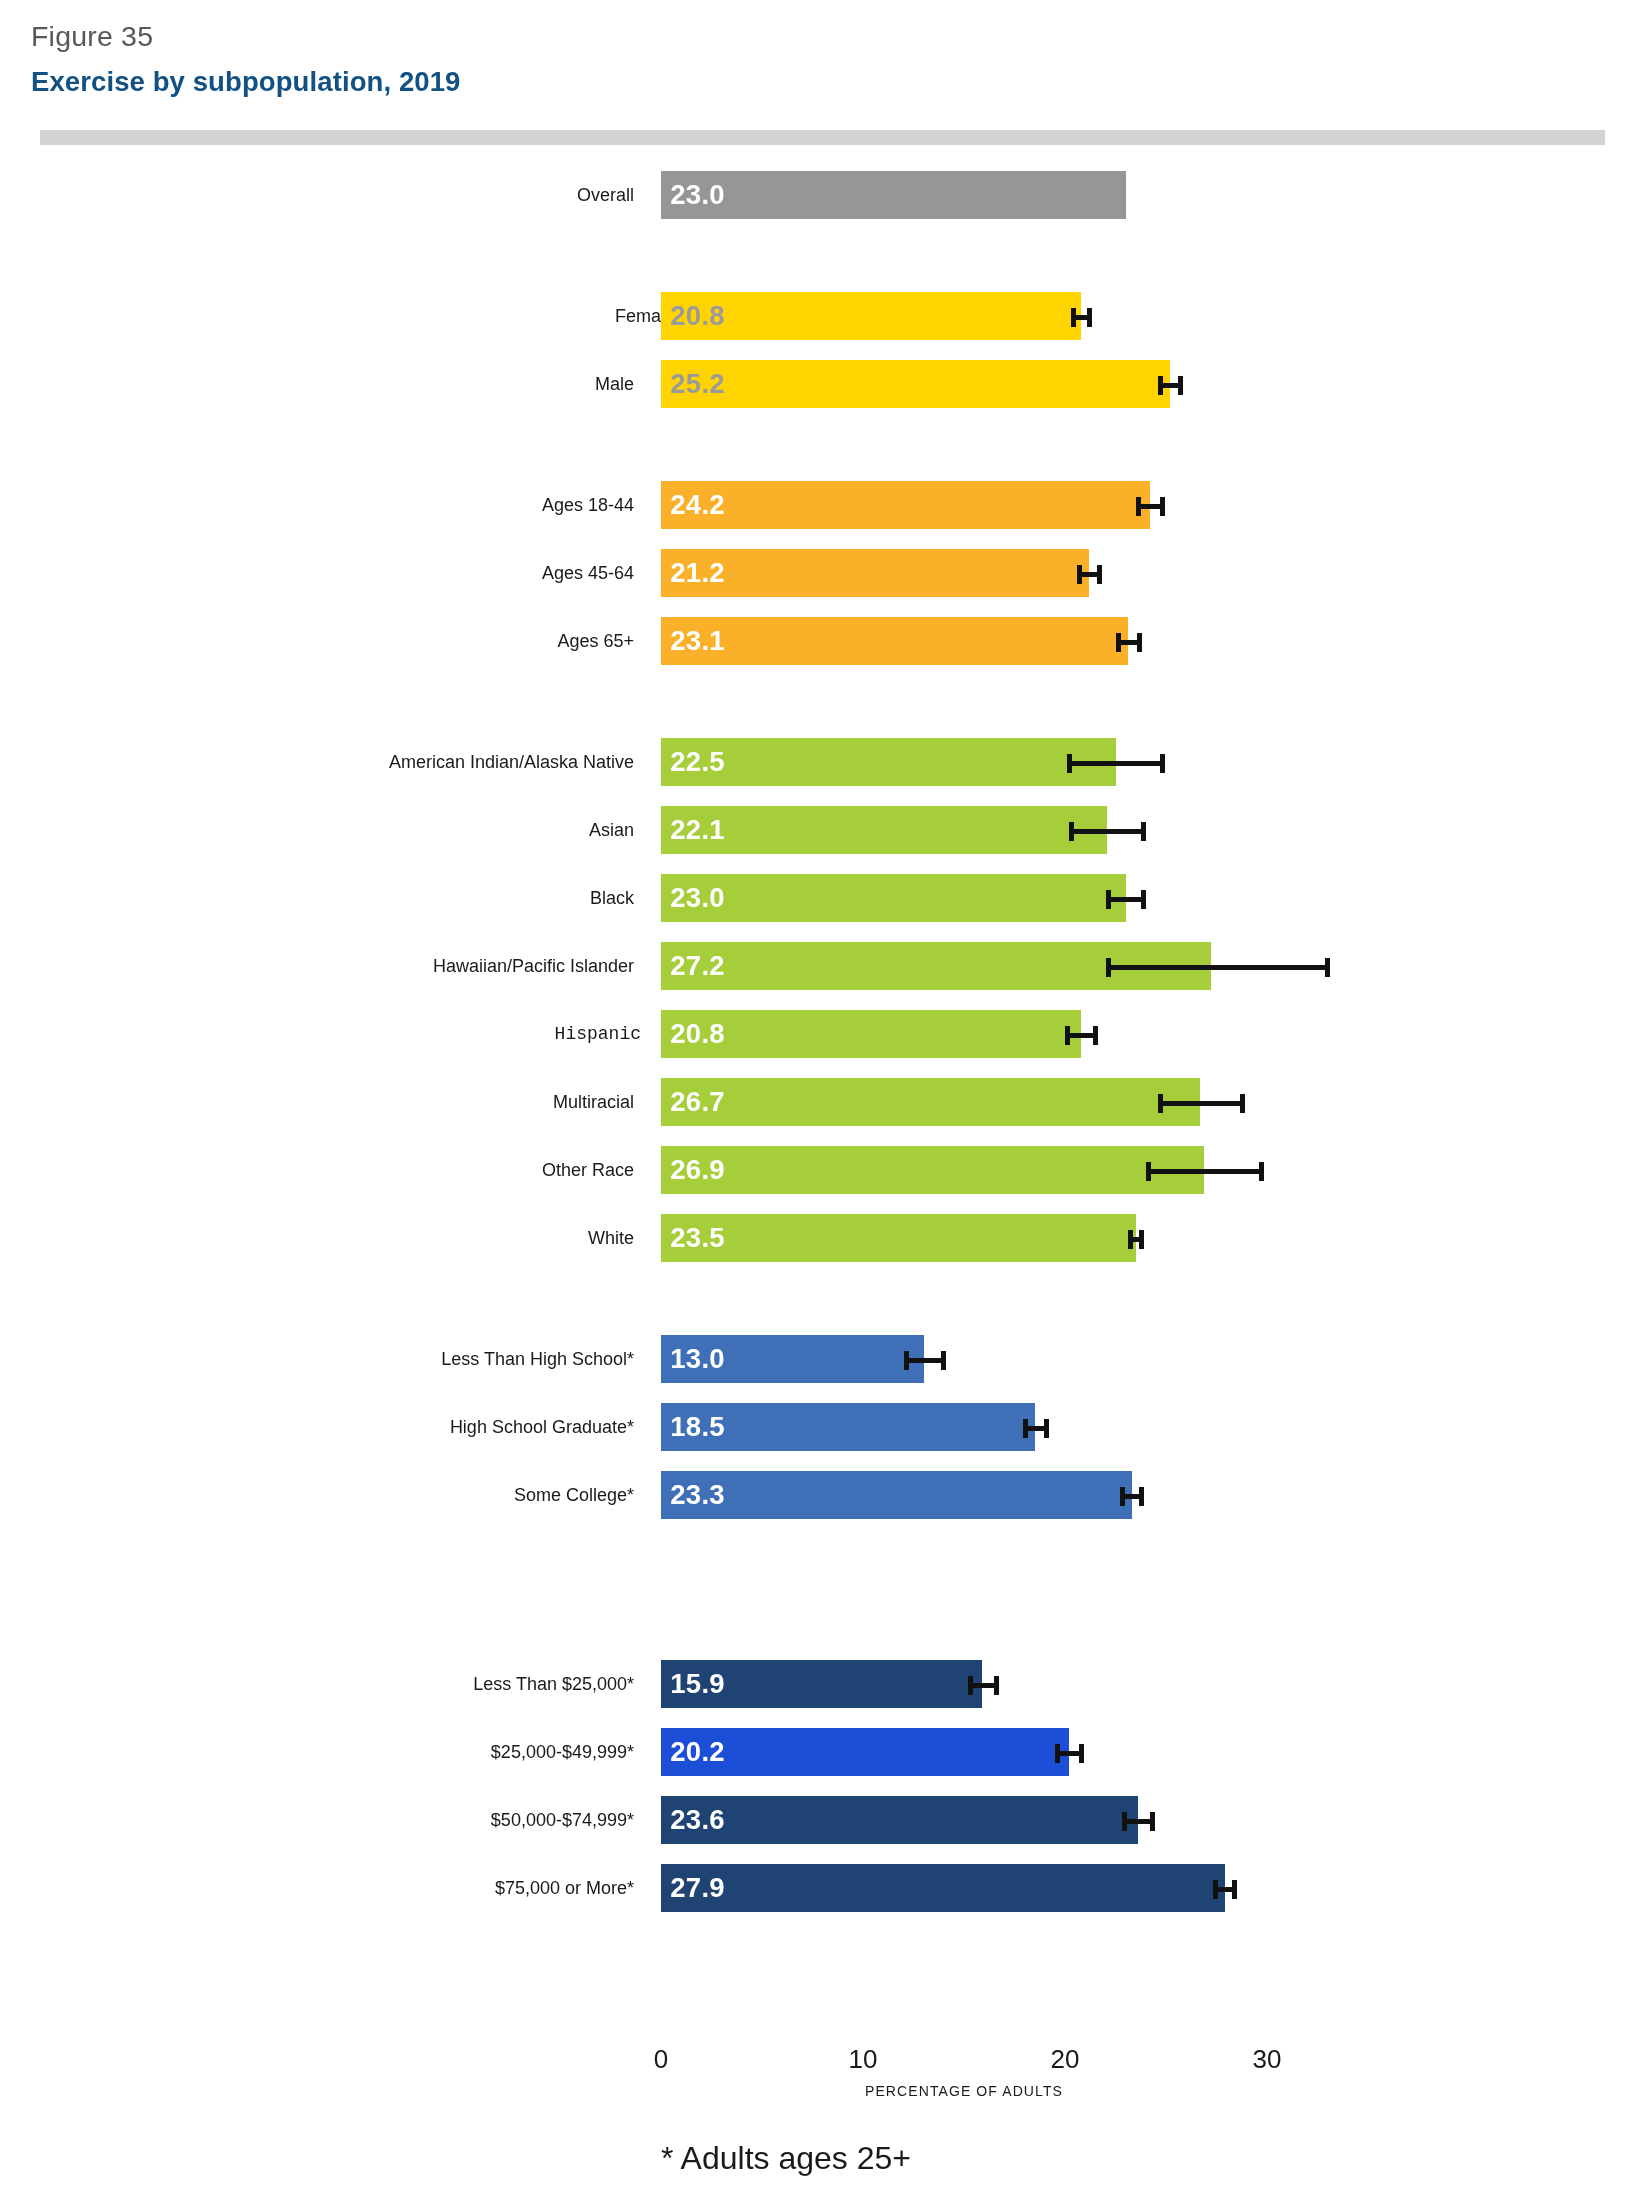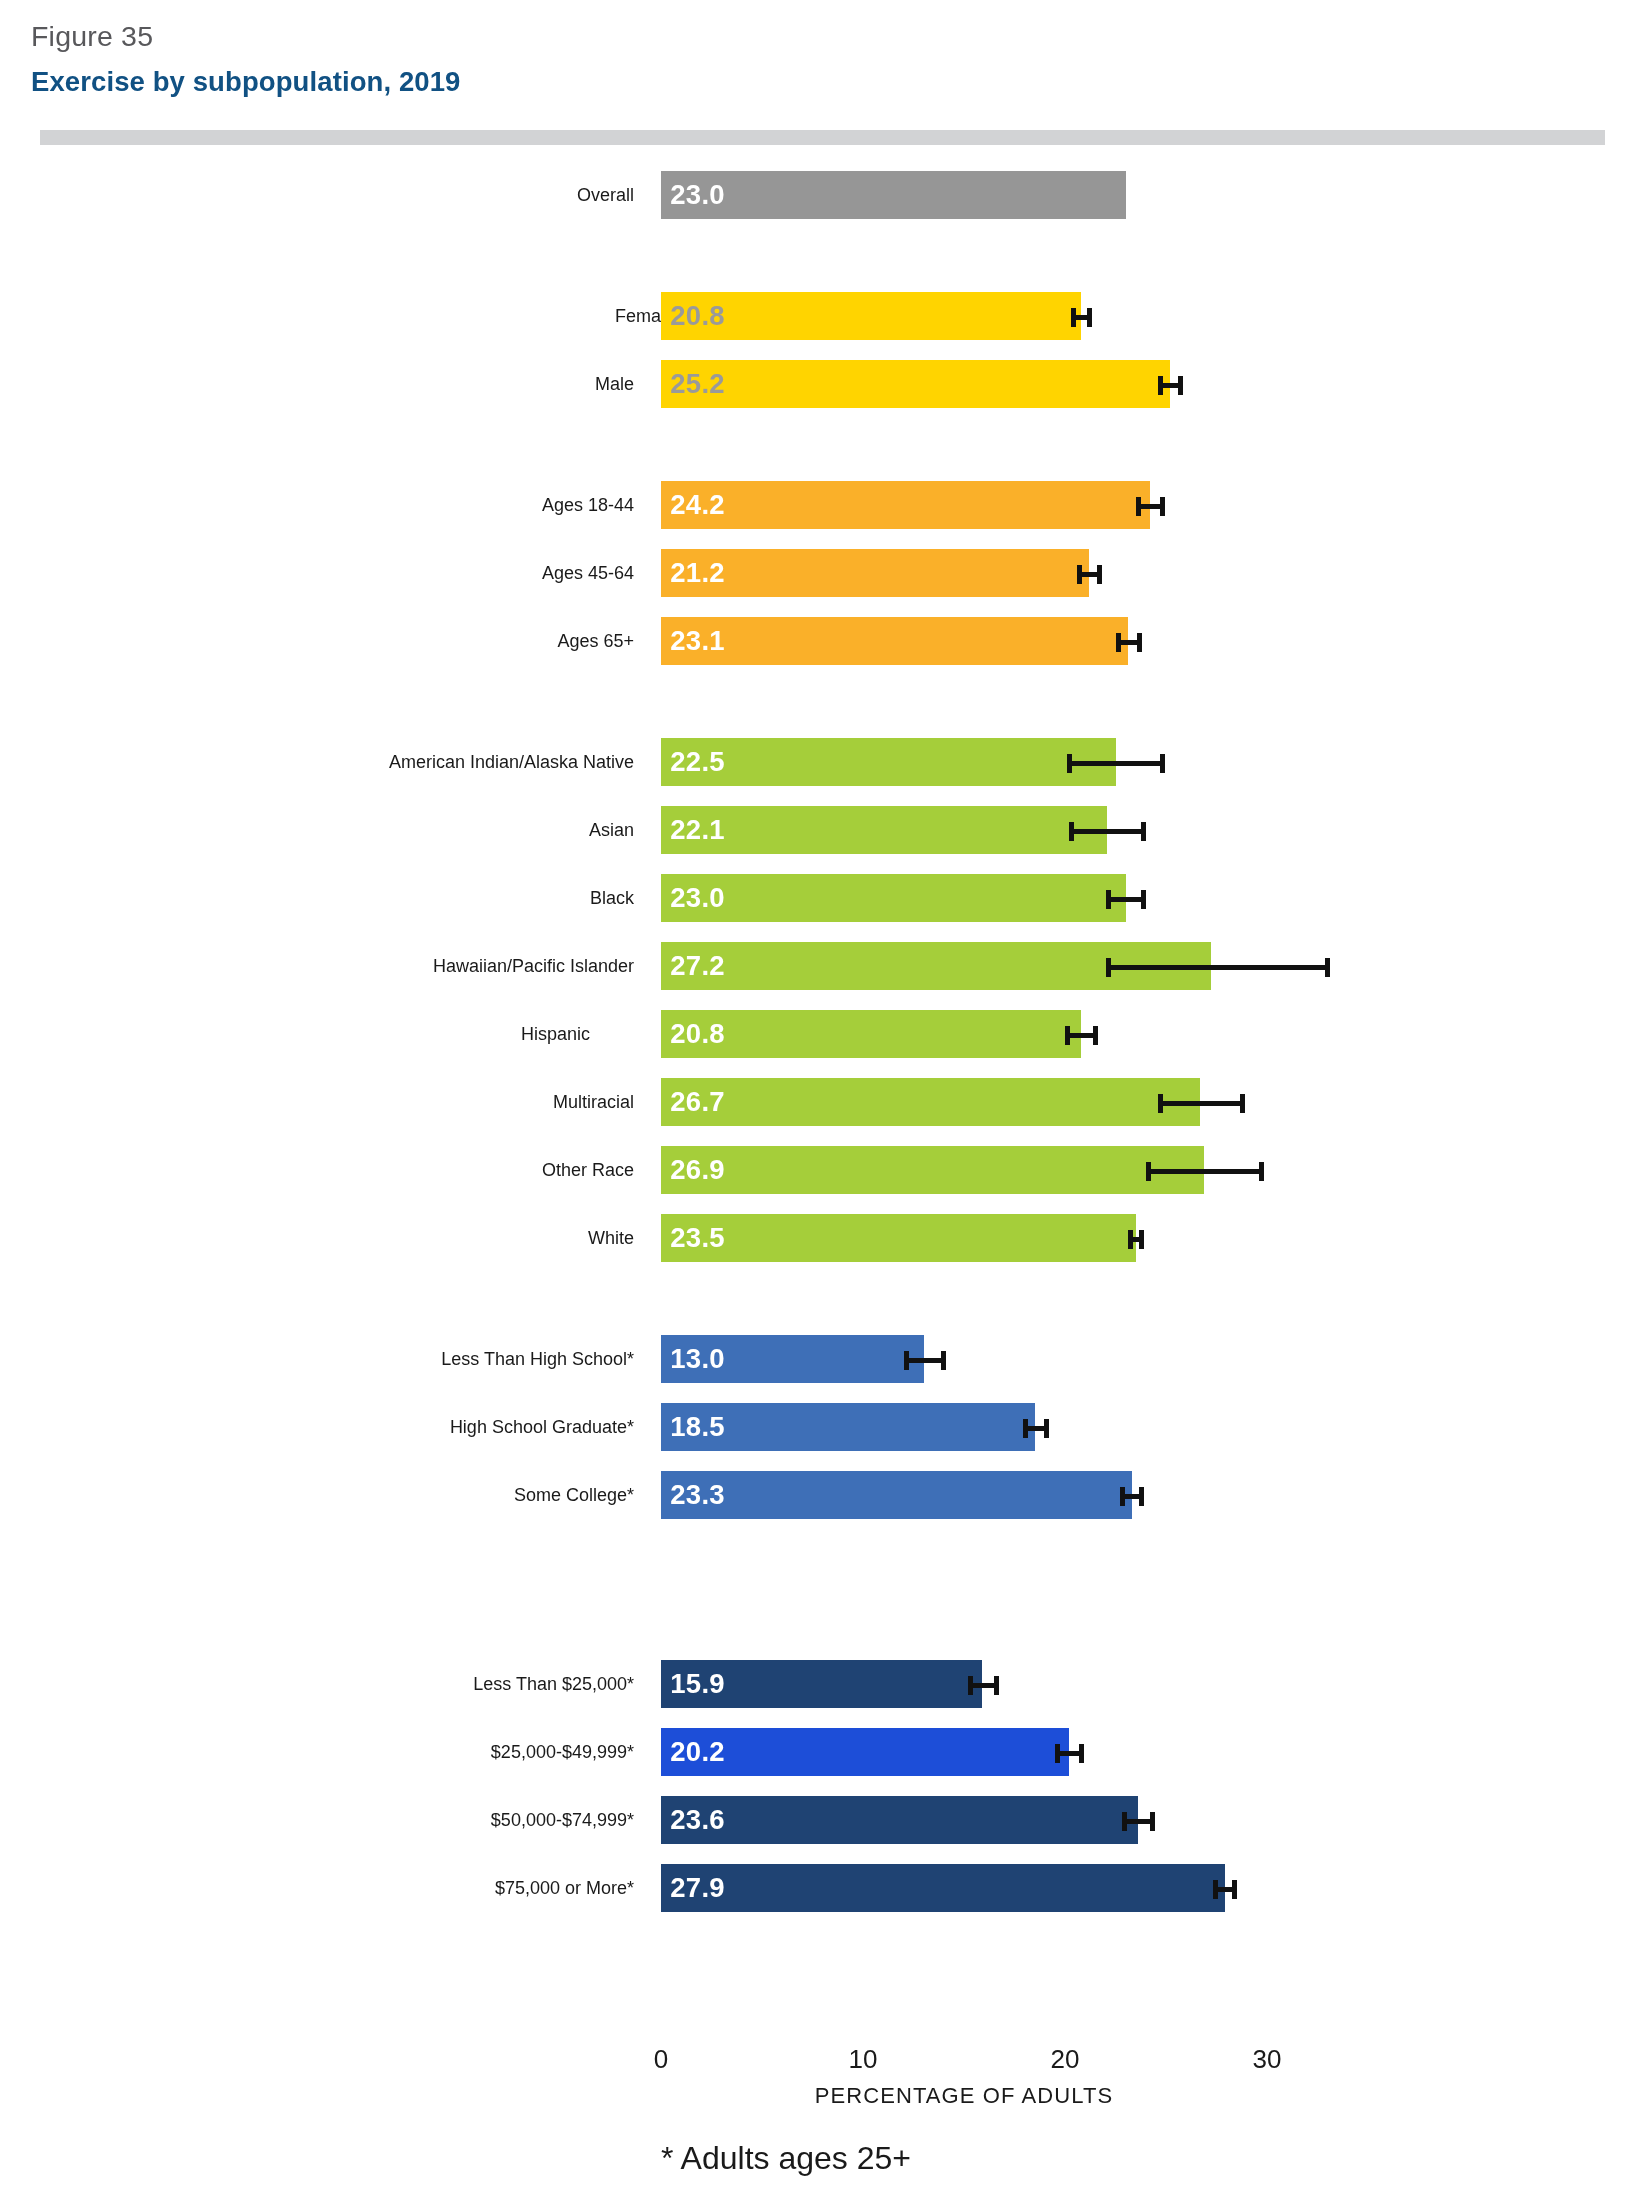--- a/index.html
+++ b/index.html
@@ -38,21 +38,21 @@
   .err .cap{position:absolute;top:15.6px;width:4.6px;height:19px;background:#111111;}
 
   
   .axis{position:absolute;left:0;top:2044px;width:1653px;height:37px;}
   .tick{
     position:absolute;top:0;font-size:26px;color:#1a1a1a;
     transform:translateX(-50%);text-align:center;
   }
   .axis-title{
     position:absolute;left:661px;top:2083px;width:606px;text-align:center;
-    font-size:22px;color:#1a1a1a;letter-spacing:1.1px;
+    font-size:14px;color:#1a1a1a;letter-spacing:1.1px;
   }
   .footnote{
     position:absolute;left:661px;top:2140px;
     font-size:32px;color:#1a1a1a;
   }
 </style>
 </head>
 <body>
 
 <div class="page">
@@ -161,21 +161,21 @@
         <div class="bar" style="width: 550px; background: rgb(165, 206, 58);">
           <span class="val" style="color: rgb(255, 255, 255);">27.2</span>
         </div>
         <div class="err">
           <div class="stem" style="left: 1106px; width: 224px;"></div>
           <div class="cap" style="left: 1106px;"></div>
           <div class="cap" style="left: 1325px;"></div>
         </div>
       </div>
       <div class="row" style="top: 1010px; left: 0px; width: 1653px;">
-        <div class="lab" style="right: 1063px;">Hispanic</div>
+        <div class="lab" style="right: 1012px; font-family: Liberation Mono, monospace;">Hispanic</div>
         <div class="bar" style="width: 420px; background: rgb(165, 206, 58);">
           <span class="val" style="color: rgb(255, 255, 255);">20.8</span>
         </div>
         <div class="err">
           <div class="stem" style="left: 1065px; width: 32px;"></div>
           <div class="cap" style="left: 1065px;"></div>
           <div class="cap" style="left: 1093px;"></div>
         </div>
       </div>
       <div class="row" style="top: 1078px; left: 0px; width: 1653px;">

